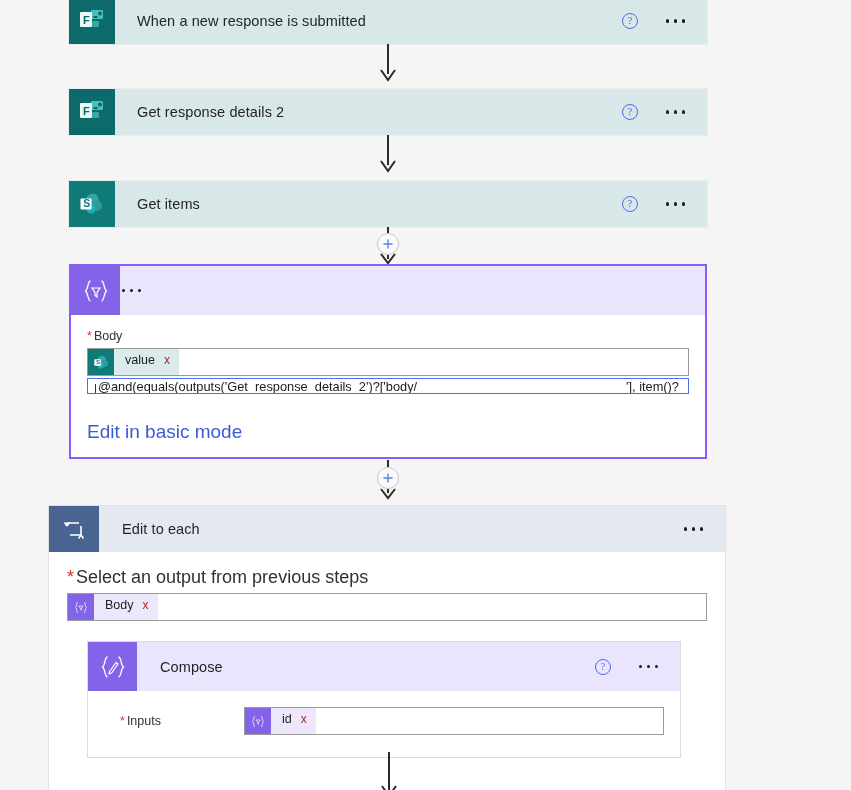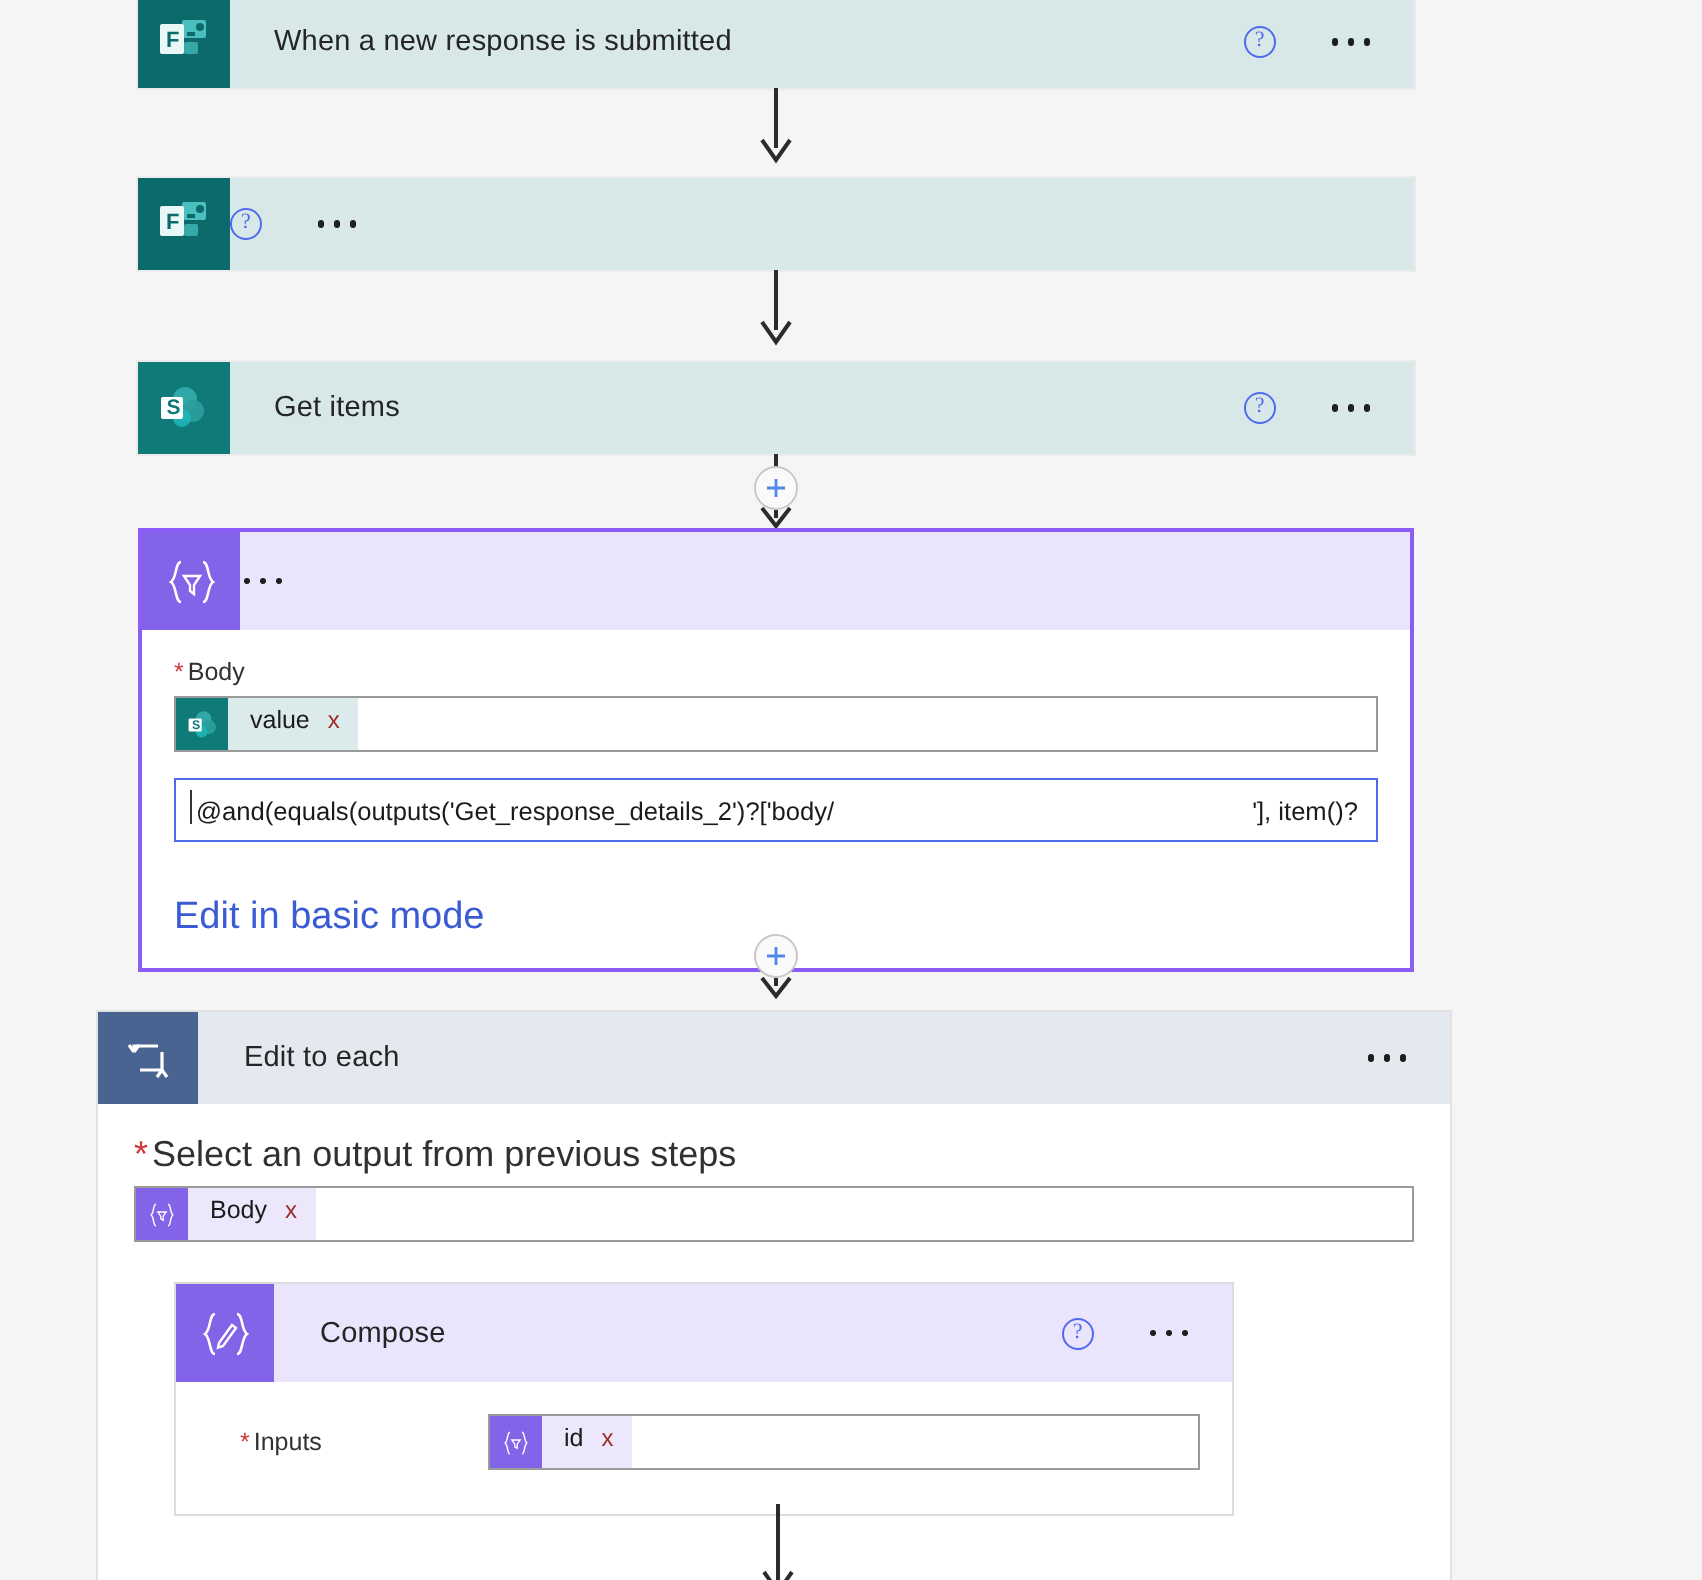--- a/index.html
+++ b/index.html
@@ -152,23 +152,23 @@
   .token.sp-token .tok-text { background: #dbebeb; }
   .token.purple-token .tok-icon { background: #8364e8; }
   .token.purple-token .tok-text { background: #ece7fb; }
   .tok-text {
     height: 26px; display: flex; align-items: center;
     padding: 0 9px 4px 11px; gap: 9px;
   }
   .tok-x { color: #9f2b2b; font-size: 12px; cursor: pointer; }
 
   .expr-input {
-    margin-top: 13px;
+    margin-top: 2px;
     border: 1px solid #4f6bed;
-    height: 32px;
+    height: 16px;
     background: #fff;
     display: flex; align-items: center;
     justify-content: space-between;
     padding: 0 9px 0 8px;
     font-size: 12.8px;
     color: #1b1b1b;
     overflow: hidden;
     white-space: nowrap;
     position: relative;
   }
@@ -212,21 +212,21 @@
     border: 1px solid #9a9a9a;
     background: #fff;
     height: 28px;
     display: flex; align-items: center;
     margin-bottom: 20px;
   }
 
   
   .compose-card {
     margin: 0 0 0 20px;
-    width: 530px;
+    width: 594px;
     border: 1px solid #dcdcdc;
     background: #ffffff;
   }
   .compose-head {
     display: flex; align-items: stretch;
     background: #eae4fd;
     height: 49px;
   }
   .compose-head .card-title { padding-left: 23px; }
   .compose-body {
@@ -287,20 +287,21 @@
     <div class="card-icon forms">
       <svg width="26" height="26" viewBox="0 0 26 26">
         <rect x="12" y="2" width="12" height="9" rx="1" fill="#4bbfbf"></rect>
         <circle cx="21" cy="5.5" r="2" fill="#0c6a6a"></circle>
         <rect x="14.5" y="8" width="4" height="2" fill="#0c6a6a"></rect>
         <rect x="13" y="13" width="7" height="6" rx="1" fill="#37a8a8"></rect>
         <rect x="1" y="4" width="12" height="15" rx="1" fill="#e9f7f7"></rect>
         <text x="4" y="15.5" font-family="Liberation Sans, sans-serif" font-size="11" font-weight="bold" fill="#0c6a6a">F</text>
       </svg>
     </div>
+    <div class="card-title">Get response details 2</div>
     <div class="card-actions">
       <div class="help-icon">?</div>
       <div class="ellipsis">
         <i></i>
           <i></i>
           <i></i>
       </div>
     </div>
   </div>
 

